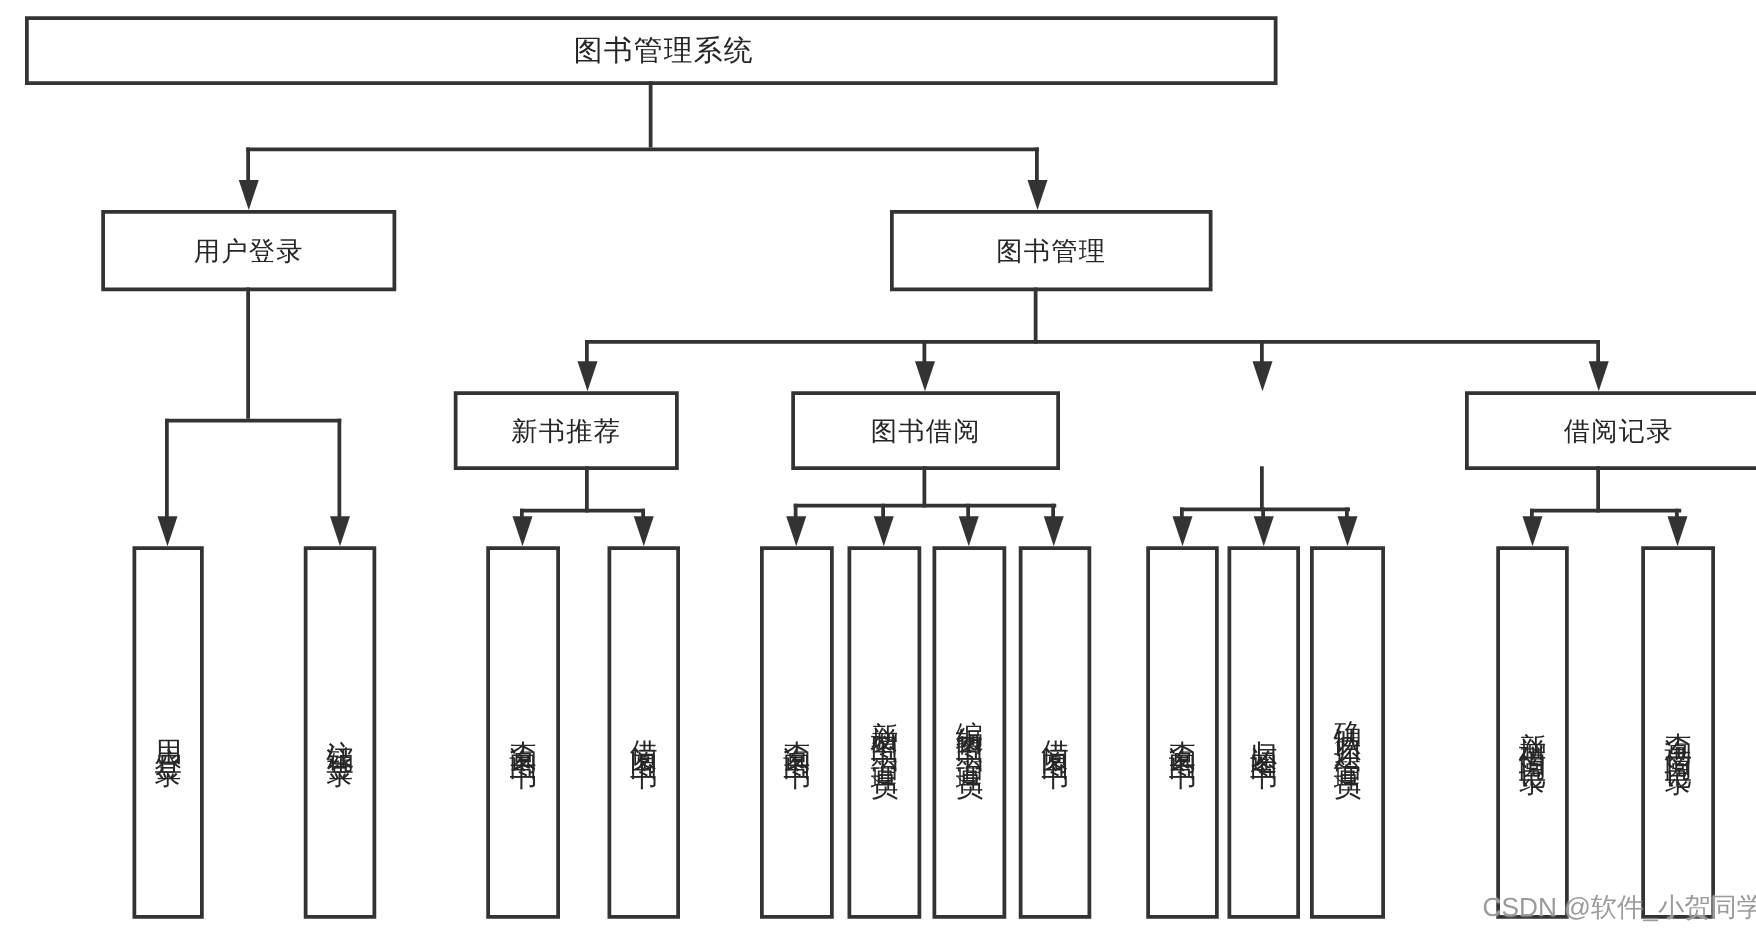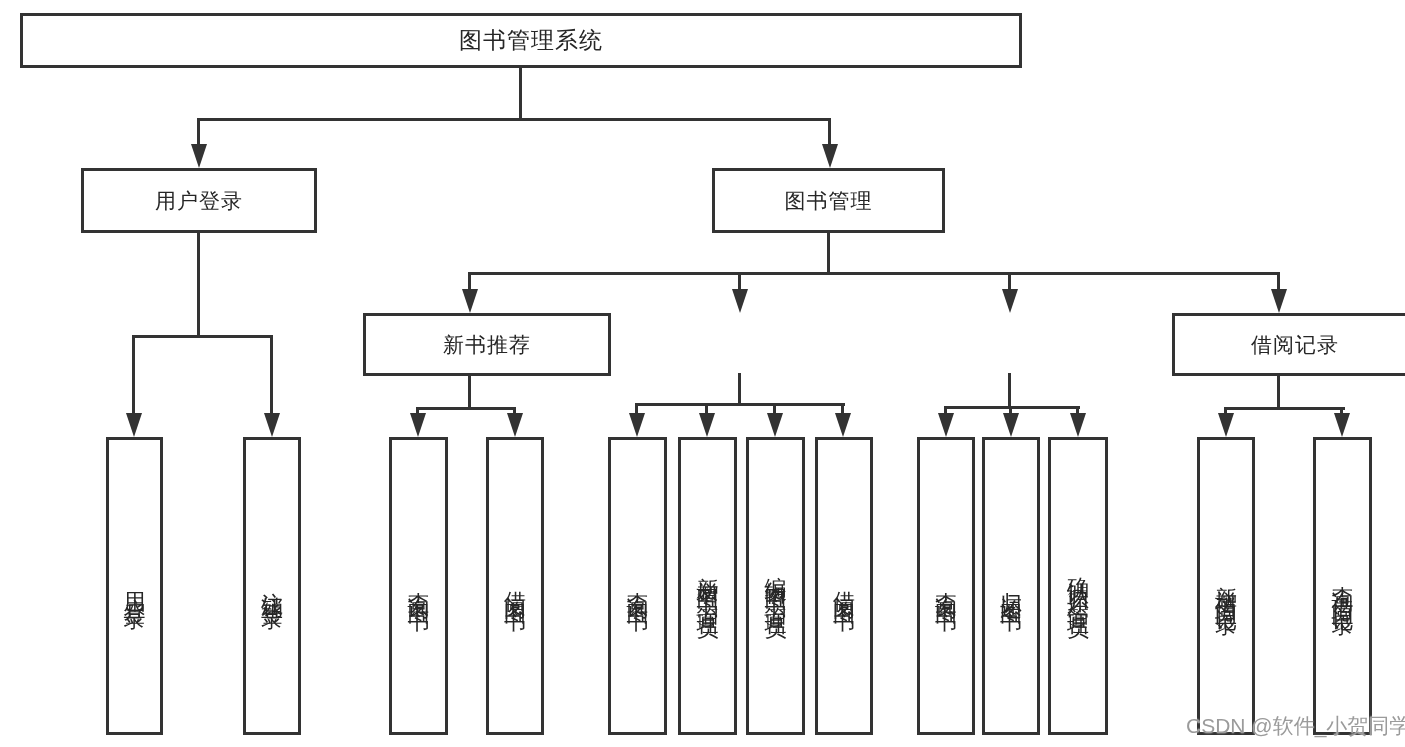--- a/index.html
+++ b/index.html
@@ -45,41 +45,42 @@
   <div class="node root" style="left:20px;top:13px;width:1002px;height:55px;padding-left:20px;">图书管理系统</div>
 
   <div class="vl" style="left:519px;top:65px;height:53px;"></div>
   <div class="hl" style="left:197px;top:118px;width:634px;"></div>
   <div class="vl" style="left:197px;top:118px;height:30px;"></div>
   <div class="ar" style="left:191px;top:144px;"></div>
   <div class="vl" style="left:828px;top:118px;height:30px;"></div>
   <div class="ar" style="left:822px;top:144px;"></div>
 
   <div class="node" style="left:81px;top:168px;width:236px;height:65px;">用户登录</div>
-  <div class="node" style="left:712px;top:168px;width:233px;height:65px;">图书管理</div>
+  <div class="node" style="left:712px;top:168px;width:258px;height:65px;">图书管理</div>
 
   <div class="vl" style="left:197px;top:230px;height:105px;"></div>
   <div class="hl" style="left:132px;top:335px;width:141px;"></div>
   <div class="vl" style="left:132px;top:335px;height:82px;"></div>
   <div class="ar" style="left:126px;top:413px;"></div>
   <div class="vl" style="left:270px;top:335px;height:82px;"></div>
   <div class="ar" style="left:264px;top:413px;"></div>
 
   <div class="vl" style="left:827px;top:230px;height:45px;"></div>
   <div class="hl" style="left:468px;top:272px;width:812px;"></div>
   <div class="vl" style="left:468px;top:272px;height:20px;"></div>
   <div class="ar" style="left:462px;top:289px;"></div>
   <div class="vl" style="left:738px;top:272px;height:20px;"></div>
   <div class="ar" style="left:732px;top:289px;"></div>
   <div class="vl" style="left:1008px;top:272px;height:20px;"></div>
   <div class="ar" style="left:1002px;top:289px;"></div>
   <div class="vl" style="left:1277px;top:272px;height:20px;"></div>
   <div class="ar" style="left:1271px;top:289px;"></div>
 
-  <div class="node" style="left:363px;top:313px;width:248px;height:63px;">新书推荐</div>
+  <div class="node" style="left:363px;top:313px;width:180px;height:63px;">新书推荐</div>
+  <div class="node" style="left:633px;top:313px;width:215px;height:63px;">图书借阅</div>
   <div class="node" style="left:1172px;top:313px;width:246px;height:63px;">借阅记录</div>
 
   <div class="vl" style="left:468px;top:373px;height:37px;"></div>
   <div class="hl" style="left:416px;top:407px;width:100px;"></div>
   <div class="vl" style="left:416px;top:407px;height:10px;"></div>
   <div class="ar" style="left:410px;top:413px;"></div>
   <div class="vl" style="left:513px;top:407px;height:10px;"></div>
   <div class="ar" style="left:507px;top:413px;"></div>
 
   <div class="vl" style="left:738px;top:373px;height:33px;"></div>

